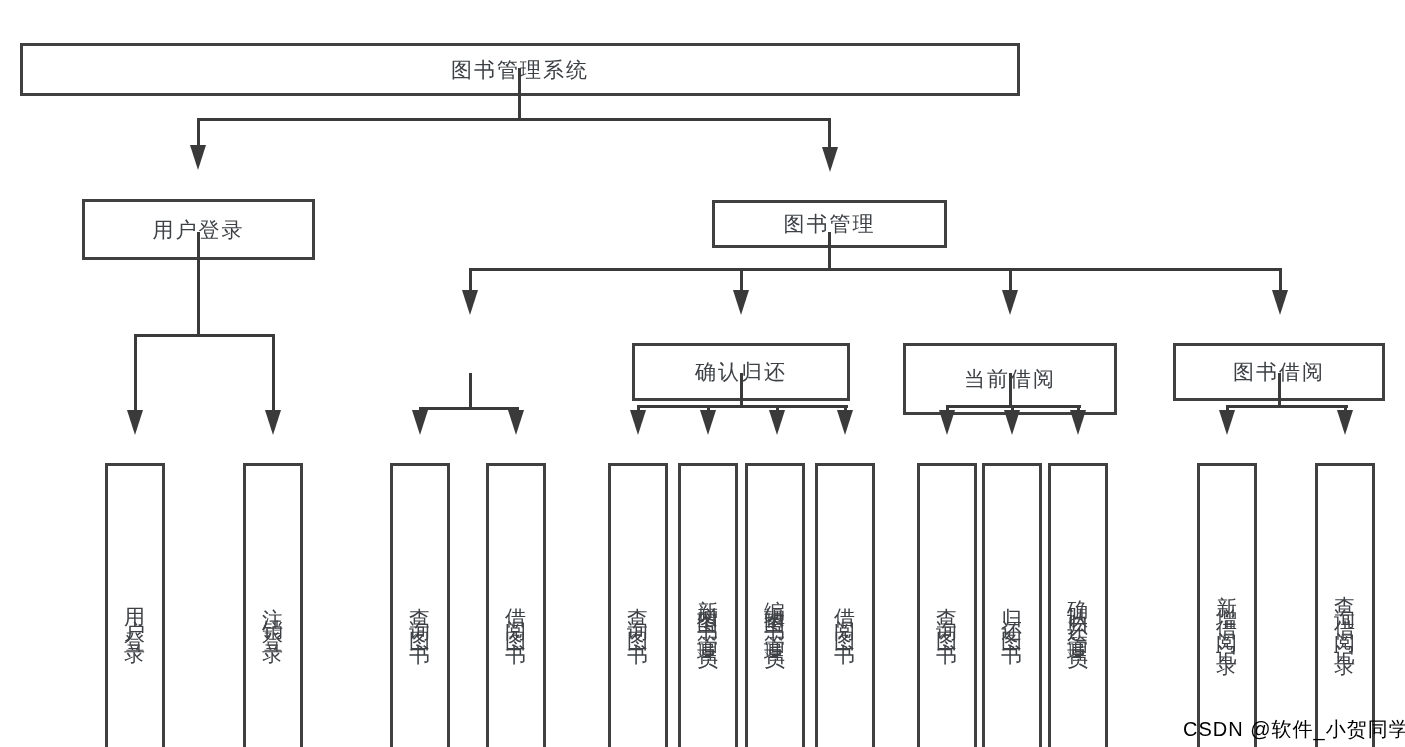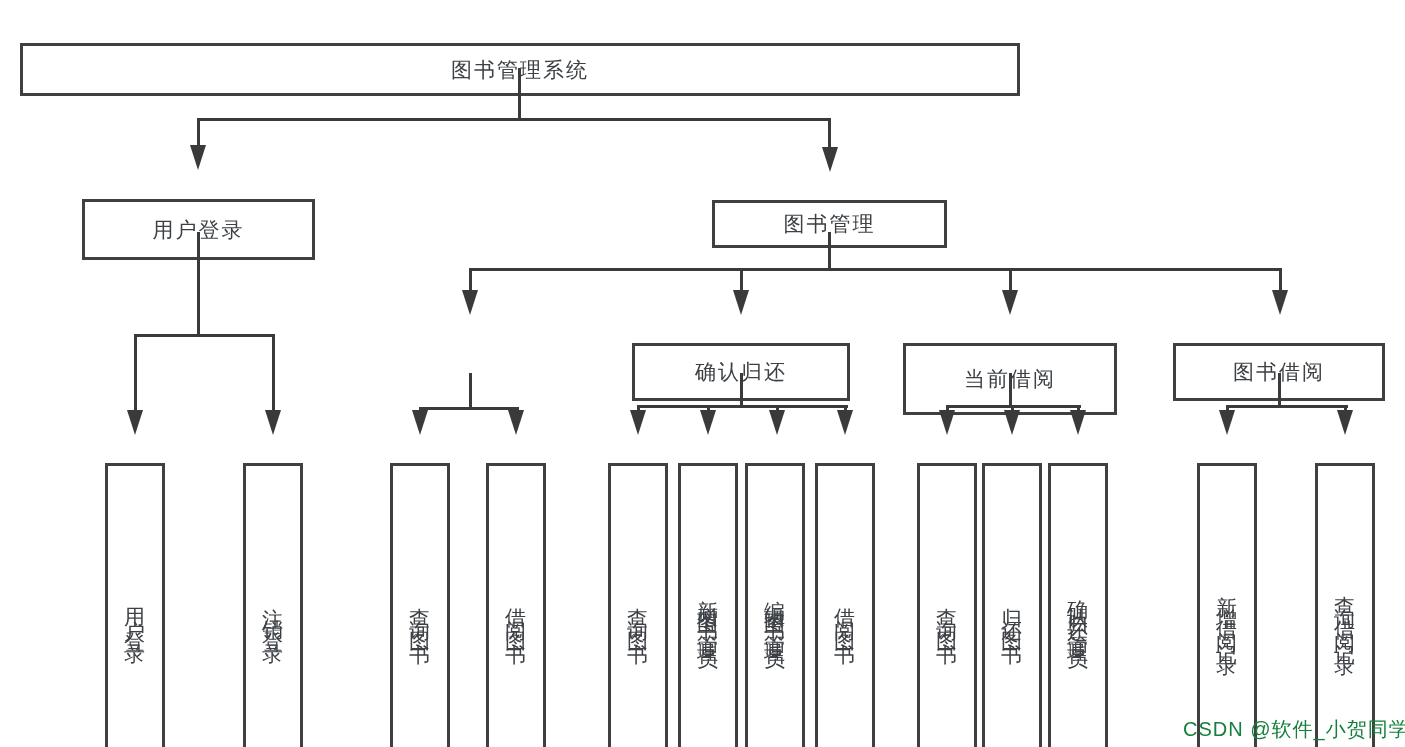--- a/index.html
+++ b/index.html
@@ -20,21 +20,21 @@
   }
   .vtext.tight{letter-spacing:7px;}
   .ln{position:absolute;background:#3a3a3a;}
   .arr{
     position:absolute;width:0;height:0;
     border-left:8px solid transparent;border-right:8px solid transparent;
     border-top:25px solid #3a3a3a;
   }
   .watermark{
     position:absolute;left:1183px;top:716px;width:215px;
-    color:#15803d;font-size:20px;letter-spacing:1px;white-space:nowrap;
+    color:#000000;font-size:20px;letter-spacing:1px;white-space:nowrap;
     z-index:5;
   }
 </style>
 </head>
 <body>
 
 <div class="canvas">
 
   <div class="node" style="left:20px;top:15px;width:1000px;height:53px">图书管理系统</div>
 

